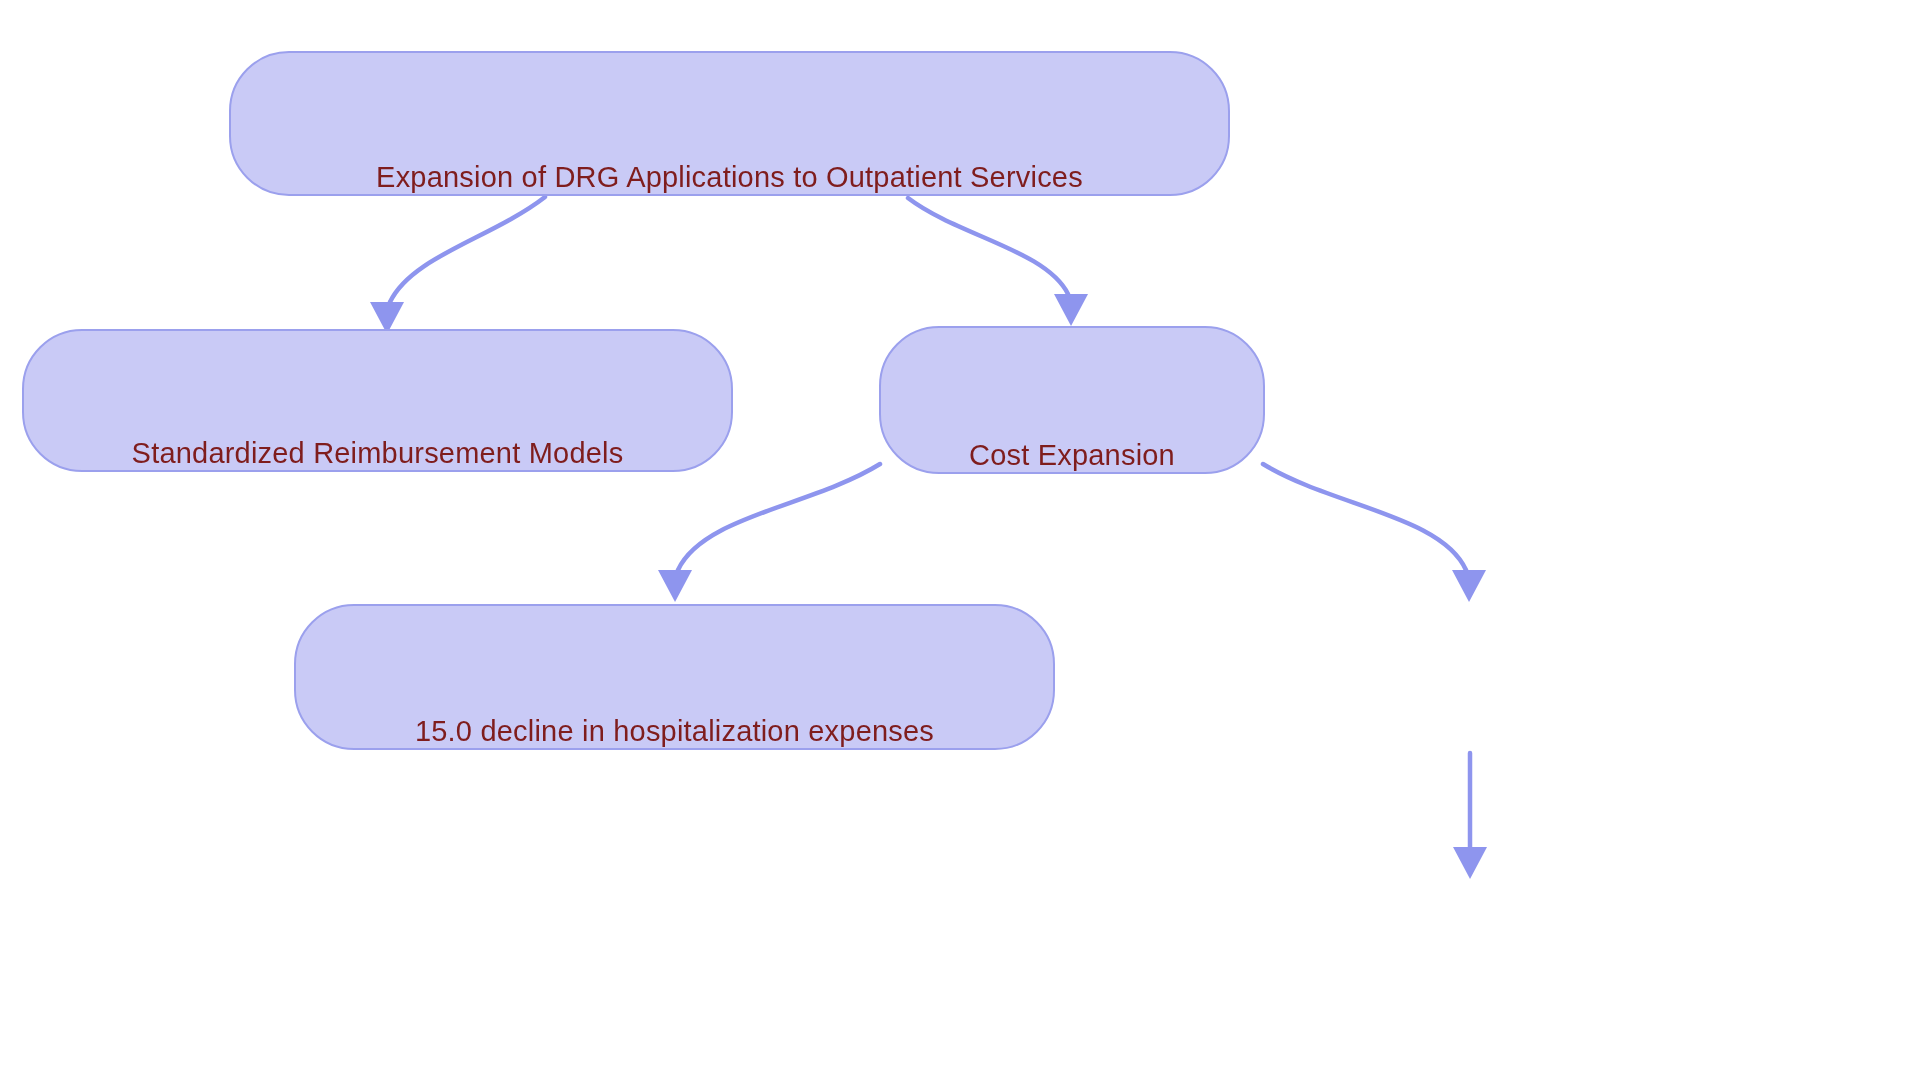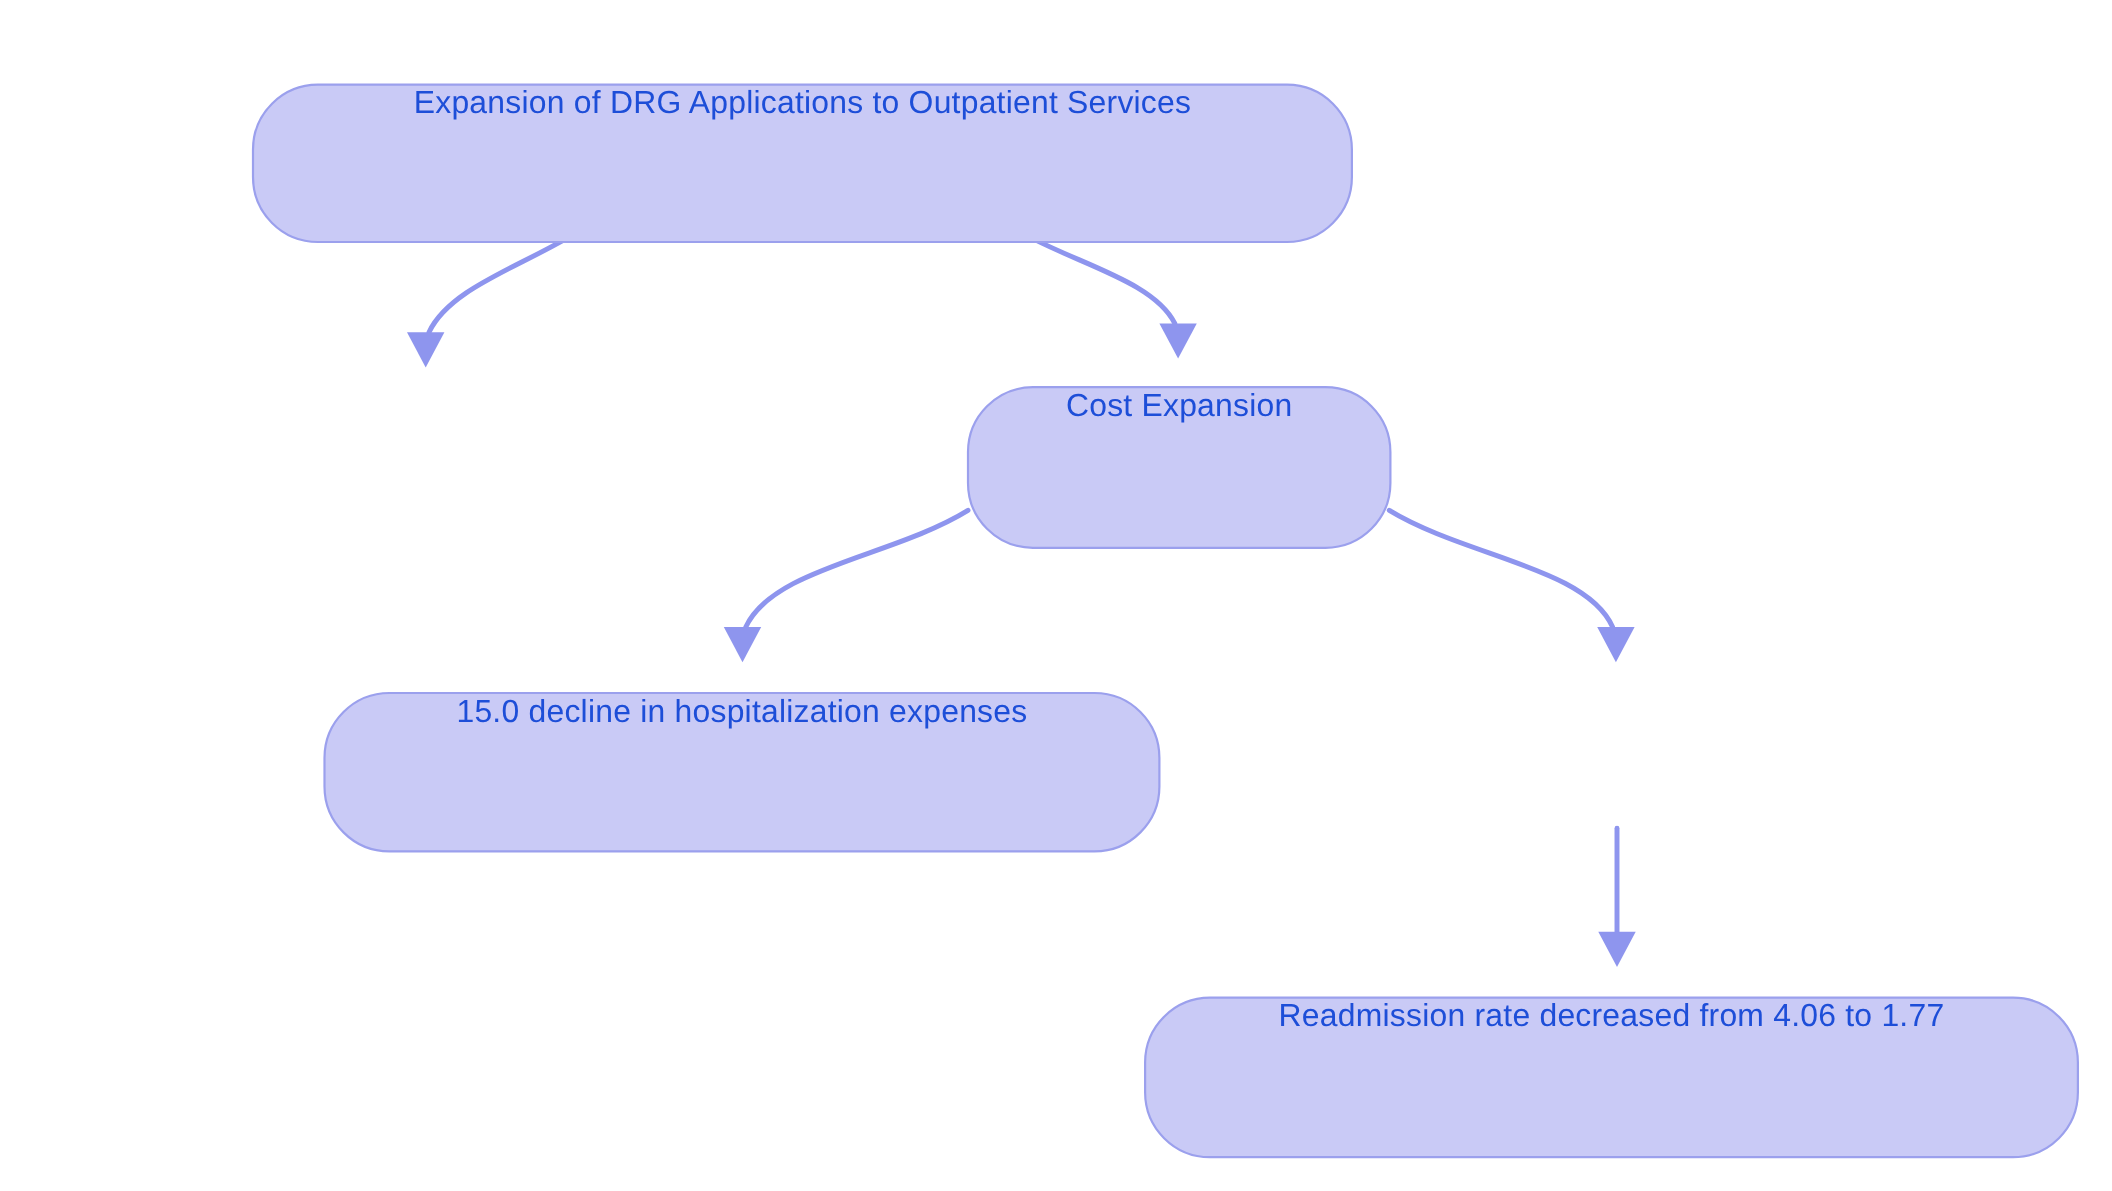--- a/index.html
+++ b/index.html
@@ -22,30 +22,29 @@
     width: 1920px;
     height: 1083px;
     pointer-events: none;
   }
   .node {
     position: absolute;
     box-sizing: border-box;
     background: #c9caf6;
     border: 2px solid #9ba0ed;
     border-radius: 60px;
-    color: #1d4ed8;
+    color: #7f1d1d;
     font-size: 29px;
     letter-spacing: 0.2px;
     display: flex;
-    align-items: flex-start;
+    align-items: flex-end;
     justify-content: center;
     text-align: center;
     padding: 0 30px;
     white-space: nowrap;
-    margin-top: 25px;
   }
   .node-expansion    { left: 229px;  top: 51px;  width: 1001px; height: 145px; }
   .node-standardized { left: 22px;   top: 329px; width: 711px;  height: 143px; }
   .node-cost         { left: 879px;  top: 326px; width: 386px;  height: 148px; }
   .node-decline      { left: 294px;  top: 604px; width: 761px;  height: 146px; }
   .node-outcomes     { left: 1184px; top: 604px; width: 571px;  height: 147px; }
   .node-readmission  { left: 1040px; top: 881px; width: 850px;  height: 147px; }
   .edge-path {
     fill: none;
     stroke: #8e95ee;
@@ -87,27 +86,27 @@
     <g>
       <path class="edge-path" d="M 1470 753 L 1470 847"></path>
       <polygon class="edge-arrowhead" points="1453,847 1487,847 1470,879"></polygon>
     </g>
   </svg>
 
   <div class="node node-expansion">
     <span>Expansion of DRG Applications to Outpatient Services</span>
   </div>
 
+  <div class="node node-standardized">
+    <span>Standardized Reimbursement Models</span>
+  </div>
 
   <div class="node node-cost">
     <span>Cost Expansion</span>
   </div>
 
   <div class="node node-decline">
     <span>15.0 decline in hospitalization expenses</span>
   </div>
 
 
-  <div class="node node-readmission">
-    <span>Readmission rate decreased from 4.06 to 1.77</span>
-  </div>
 
 </div>
 
 </body></html>

